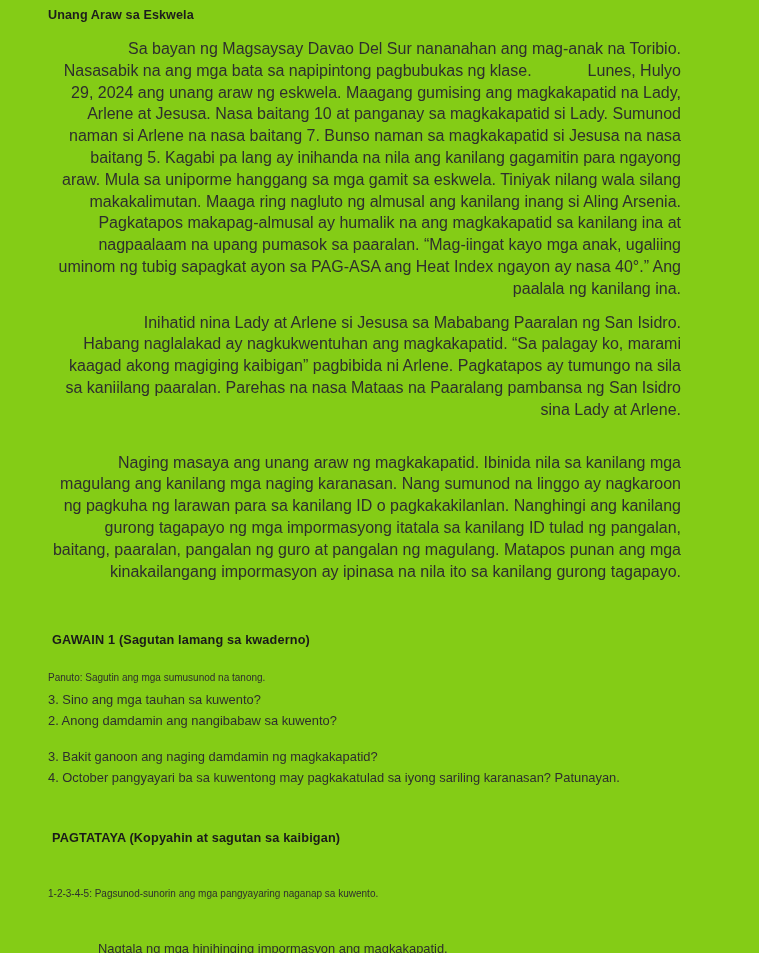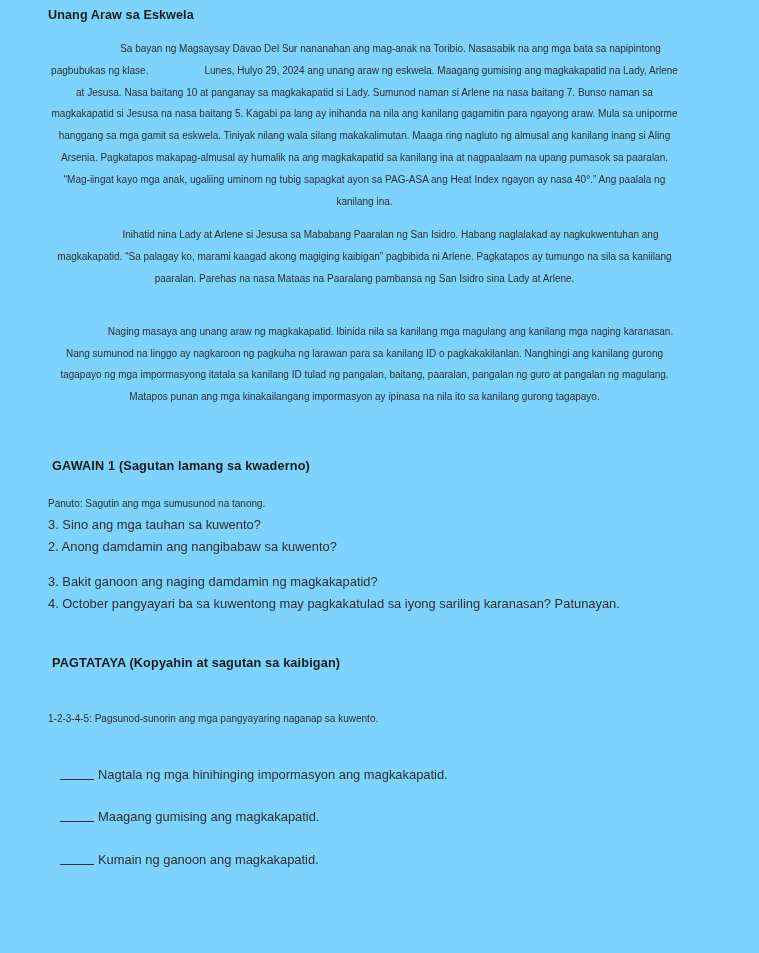--- a/index.html
+++ b/index.html
@@ -11,37 +11,37 @@
     width: 759px;
     height: 953px;
     font-family: "Liberation Sans", sans-serif;
     color: #2b2b2b;
     -webkit-font-smoothing: antialiased;
   }
   .page {
     position: relative;
     width: 759px;
     height: 953px;
-    background: #7dd3fc;
+    background: #84cc16;
     box-sizing: border-box;
     padding: 8px 78px 0 48px;
     overflow: hidden;
   }
   .doc-title {
     font-size: 12.6px;
     font-weight: bold;
     letter-spacing: 0.1px;
     margin: 0 0 16px 0;
     color: #1d1d1d;
   }
   p.story {
-    font-size: 10px;
+    font-size: 16px;
     line-height: 21.8px;
     margin: 12px 0 3px 0;
-    text-align: center;
+    text-align: right;
     color: #2e2e2e;
     text-indent: 52px;
   }
   .wide-space {
     display: inline-block;
     width: 56px;
   }
   .section-heading {
     font-size: 12.7px;
     font-weight: bold;

